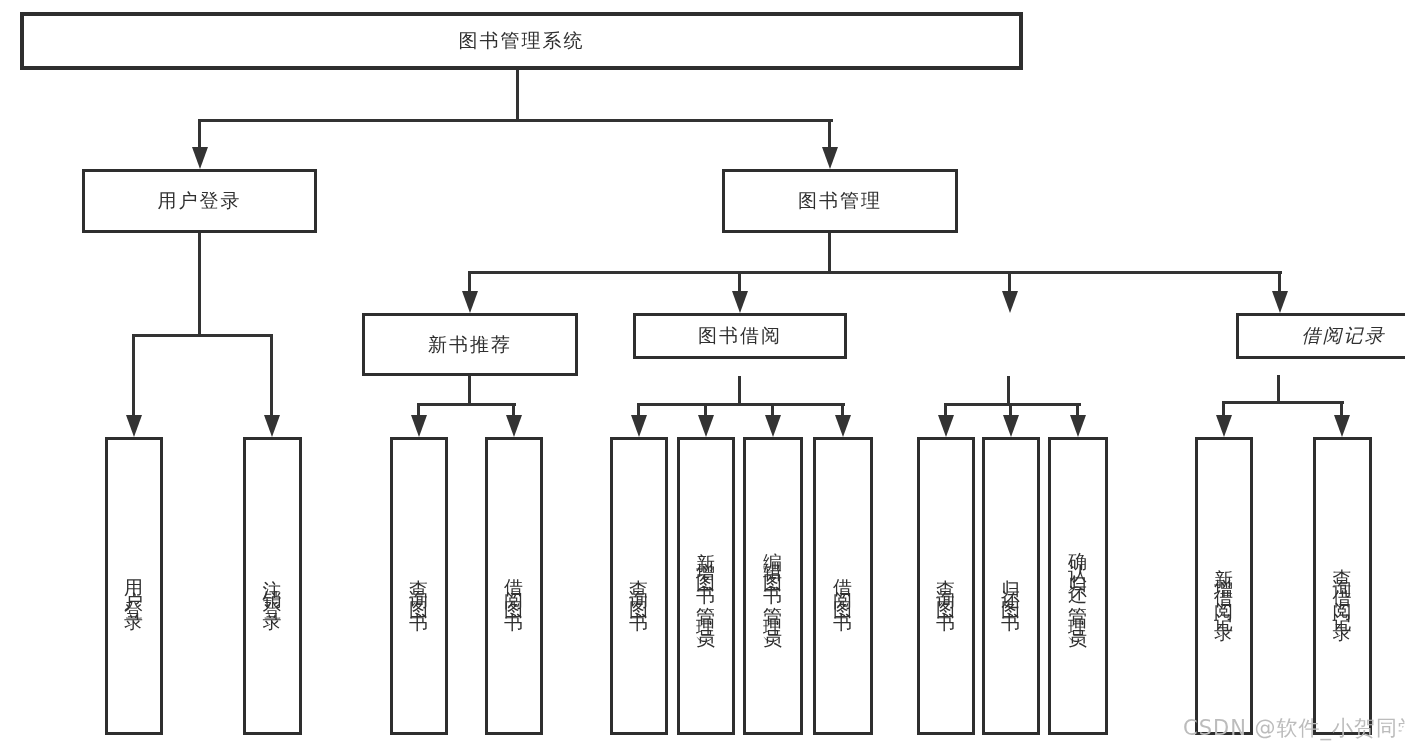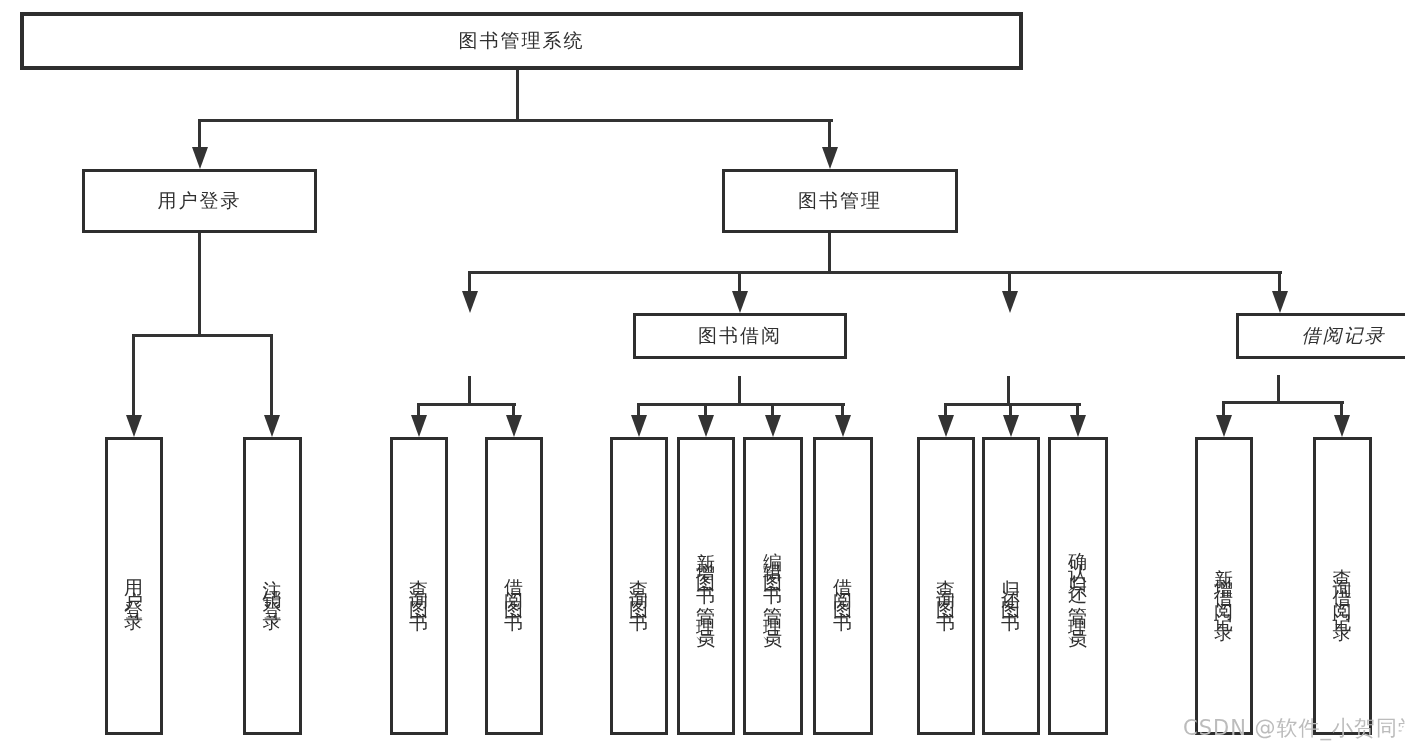--- a/index.html
+++ b/index.html
@@ -78,20 +78,21 @@
 </head>
 <body>
 
 <div class="canvas">
 
   <div class="box root">图书管理系统</div>
 
   <div class="box l2a">用户登录</div>
   <div class="box l2b">图书管理</div>
 
+  <div class="box l3a">新书推荐</div>
   <div class="box l3b">图书借阅</div>
   <div class="box l3d">借阅记录</div>
 
   <div class="box leaf lf1">用户登录</div>
   <div class="box leaf lf2">注销登录</div>
   <div class="box leaf lf3">查询图书</div>
   <div class="box leaf lf4">借阅图书</div>
   <div class="box leaf lf5">查询图书</div>
   <div class="box leaf lf6">新增图书（管理员）</div>
   <div class="box leaf lf7">编辑图书（管理员）</div>

